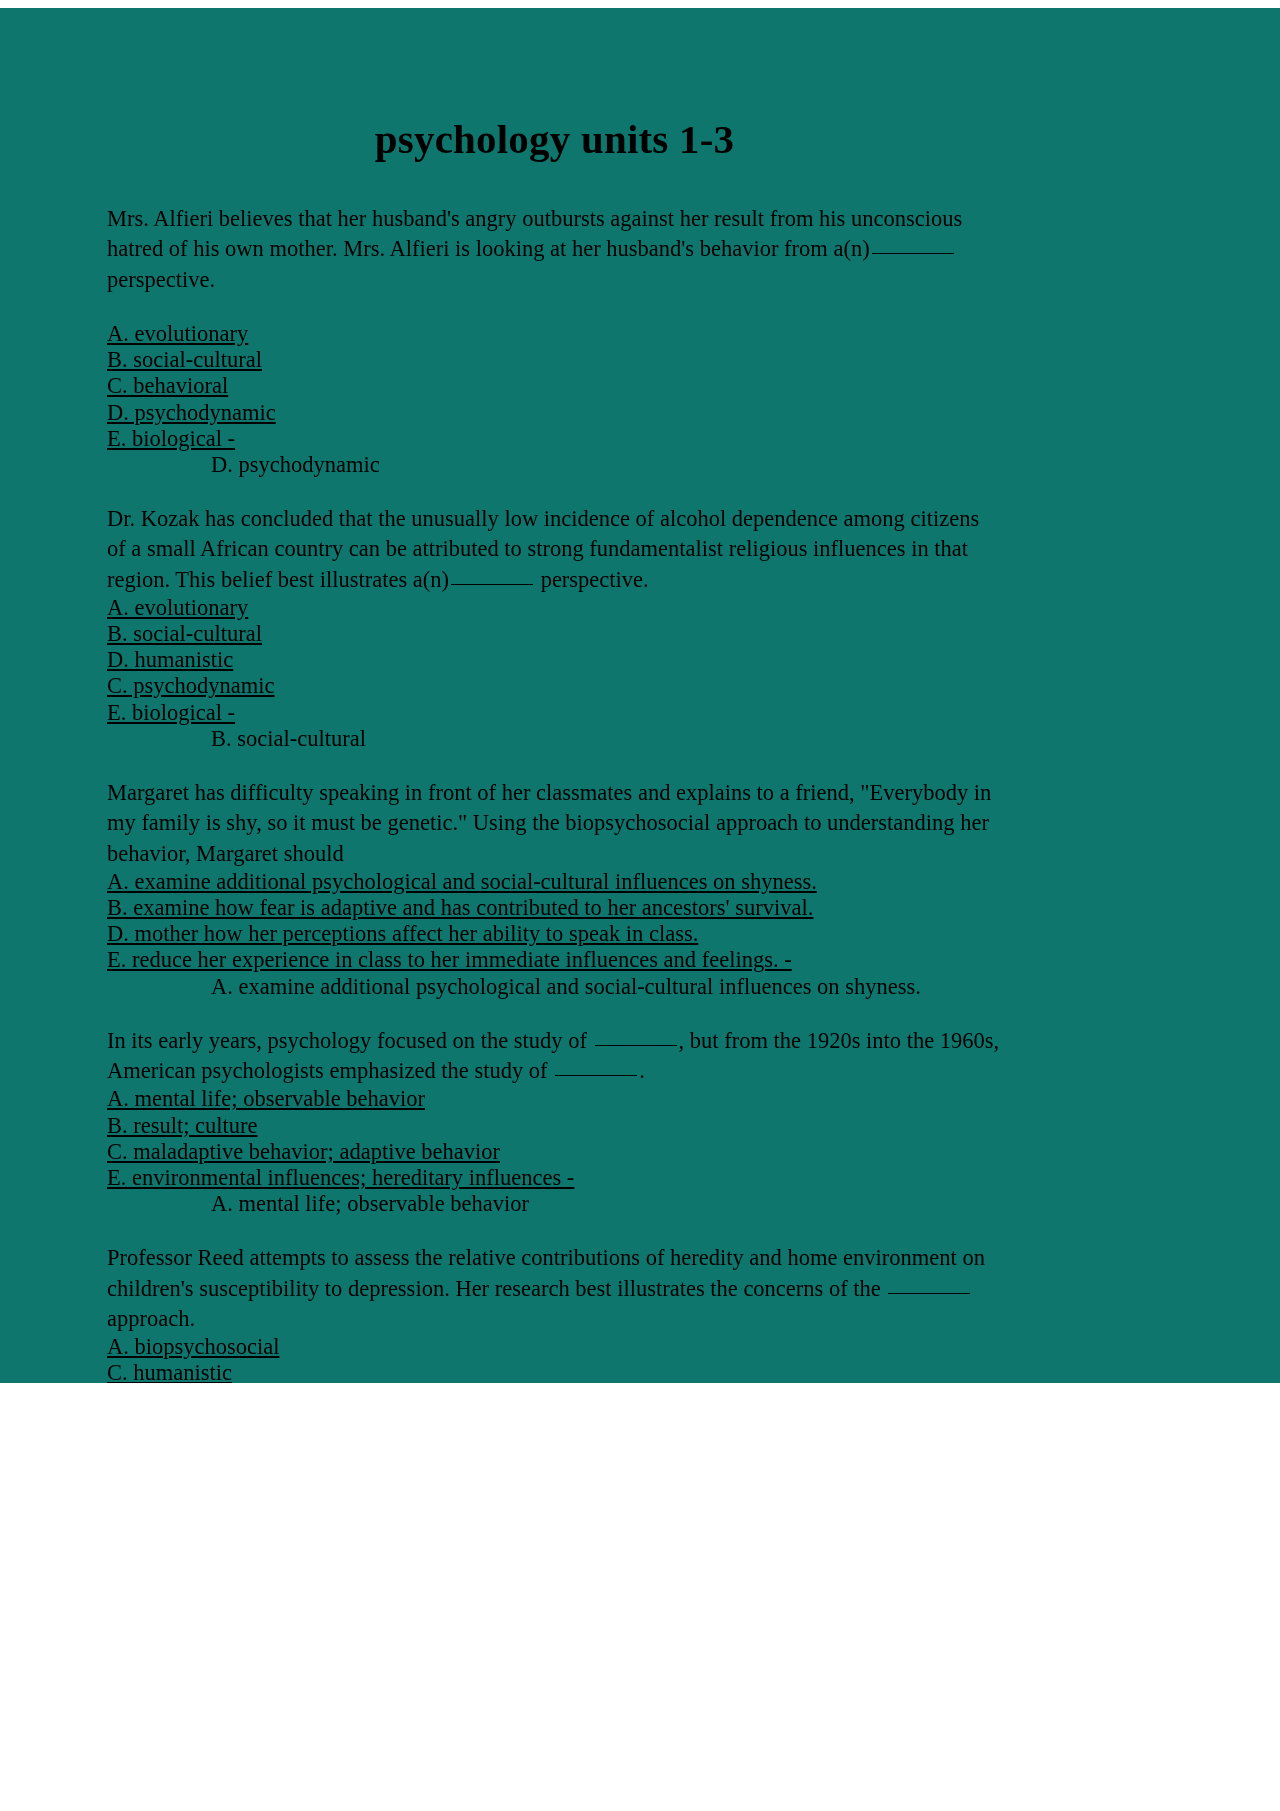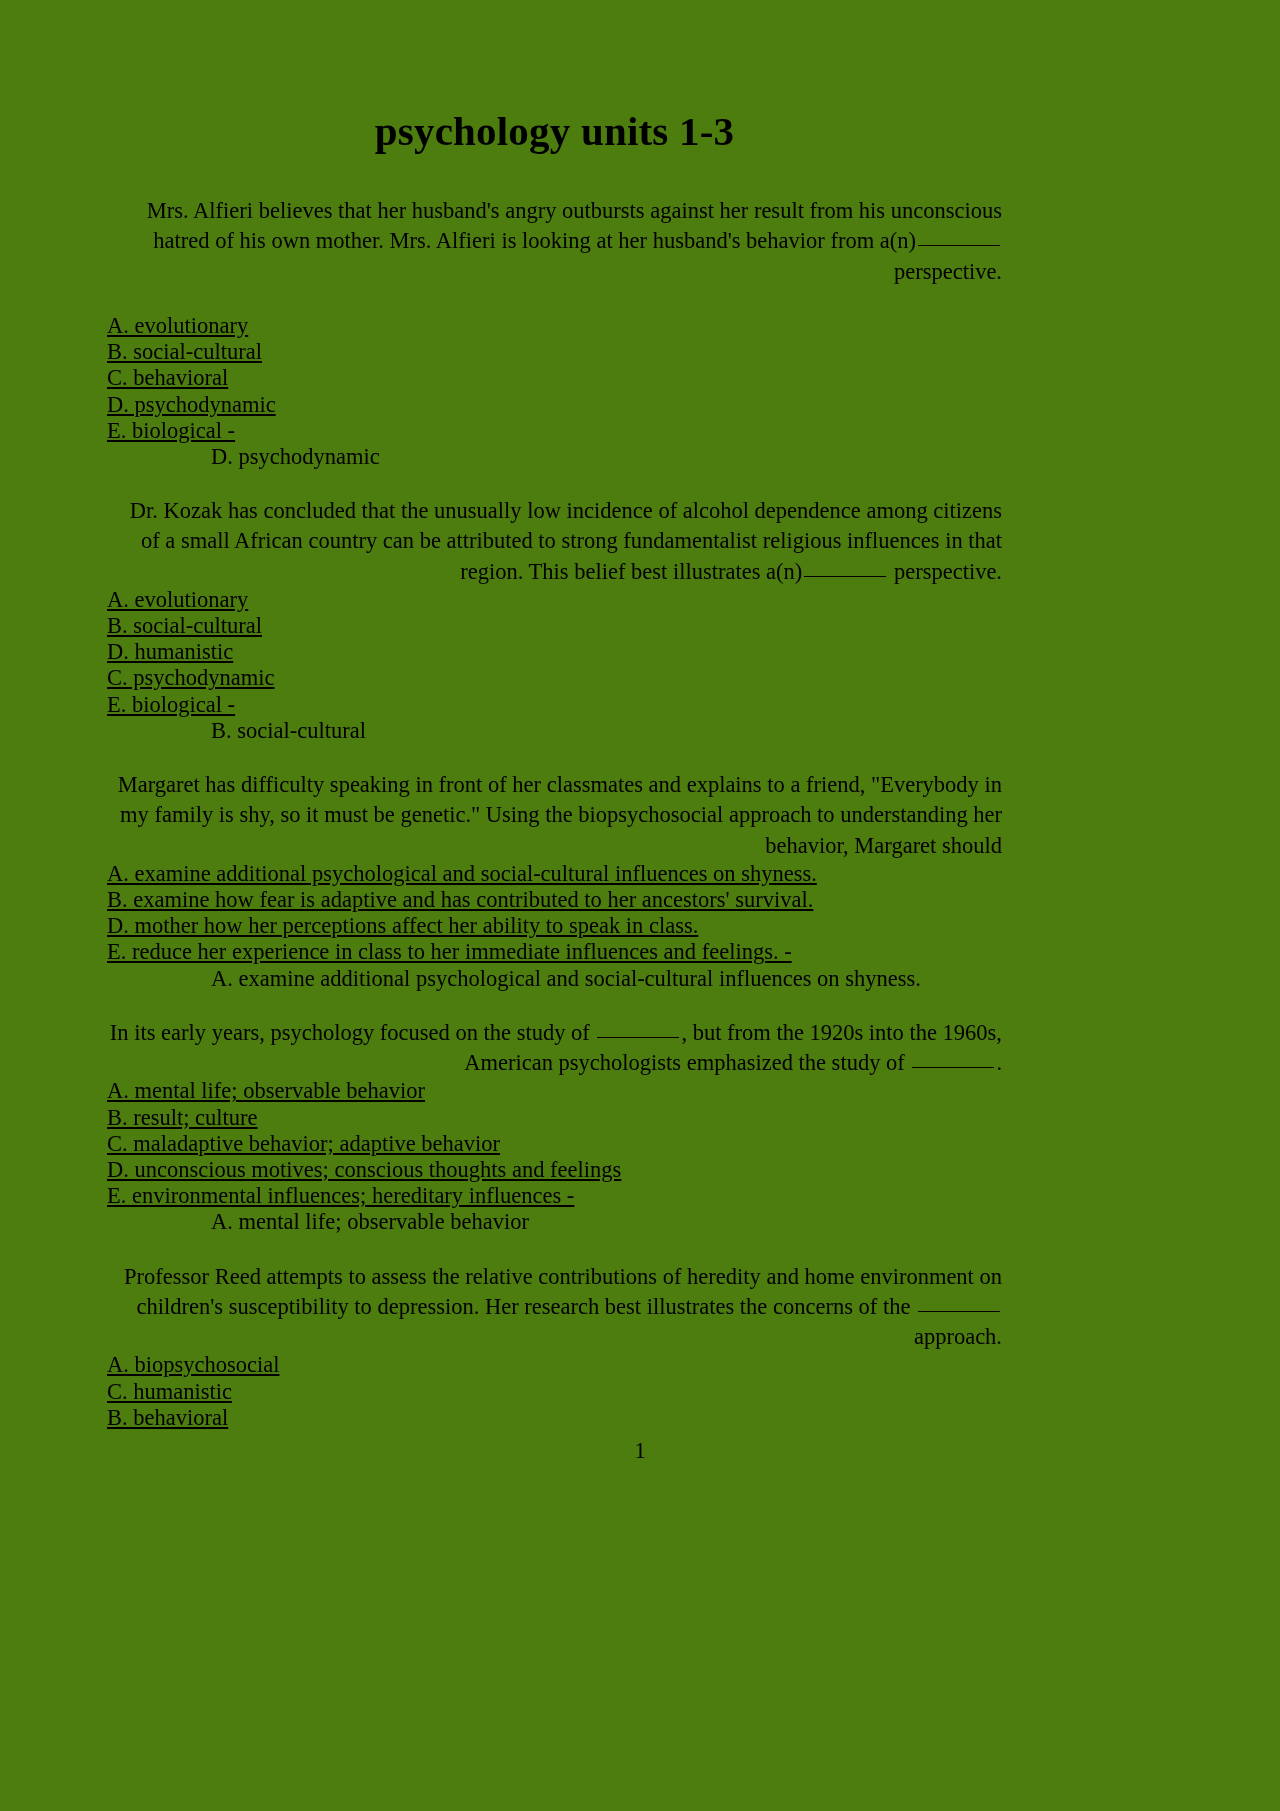--- a/index.html
+++ b/index.html
@@ -4,23 +4,23 @@
 <title>psychology units 1-3</title>
 <style>
   html, body {
     margin: 0;
     padding: 0;
     background: #ffffff;
   }
   .page {
     position: relative;
     width: 1280px;
-    height: 1811px;
-    margin: 0 auto;
-    background: #4d7c0f;
+    height: 1375px;
+    margin: 8px auto;
+    background: #0f766e;
     box-sizing: border-box;
     font-family: "Liberation Serif", "DejaVu Serif", serif;
     color: #000000;
     overflow: hidden;
   }
   .content {
     position: absolute;
     left: 107px;
     top: 0;
     width: 895px;
@@ -34,21 +34,21 @@
     padding-top: 108px;
     line-height: 1.15;
     font-family: "Liberation Serif", "DejaVu Serif", serif;
   }
   .block {
     margin-top: 0;
   }
   .stem {
     font-size: 22.5px;
     line-height: 1.345;
-    text-align: right;
+    text-align: left;
     margin: 0;
     white-space: normal;
   }
   .choices {
     margin: 0;
     padding: 0;
     list-style: none;
     text-decoration: underline;
   }
   .choice {
@@ -137,21 +137,20 @@
     </div>
 
     <div class="gap"></div>
 
     <div class="block">
       <p class="stem"><span>In its early years, psychology focused on the study of</span> <span class="blank"></span><span>, but from the 1920s into the 1960s, American psychologists emphasized the study of</span> <span class="blank"></span><span>.</span></p>
       <ul class="choices">
         <li class="choice">A. mental life; observable behavior</li>
         <li class="choice">B. result; culture</li>
         <li class="choice">C. maladaptive behavior; adaptive behavior</li>
-        <li class="choice">D. unconscious motives; conscious thoughts and feelings</li>
         <li class="choice">E. environmental influences; hereditary influences -</li>
       </ul>
       <p class="answer">A. mental life; observable behavior</p>
     </div>
 
     <div class="gap"></div>
 
     <div class="block">
       <p class="stem"><span>Professor Reed attempts to assess the relative contributions of heredity and home environment on children's susceptibility to depression. Her research best illustrates the concerns of the</span> <span class="blank"></span> <span>approach.</span></p>
       <ul class="choices">

